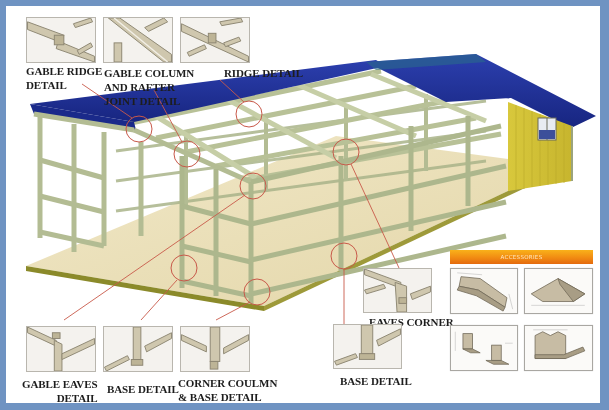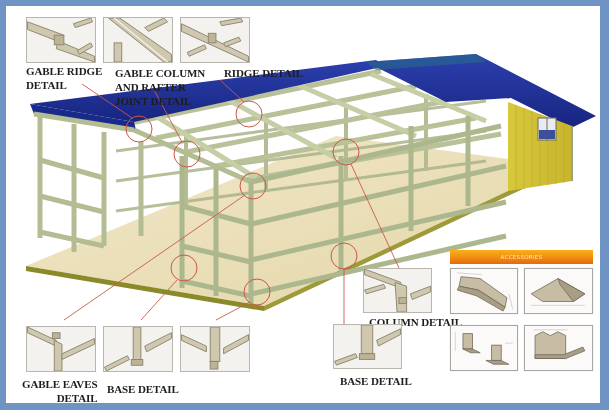--- a/index.html
+++ b/index.html
@@ -160,21 +160,21 @@
   <div class="thumb" style="left:97px; top:11px; width:70px; height:46px;">
     <svg viewBox="0 0 70 46">
         <g stroke="#8d8672" stroke-width="1" fill="#cfc7ae">
           <polygon points="4,0 16,0 70,38 70,46 62,46"></polygon>
           <line x1="10" y1="0" x2="66" y2="46" stroke="#f2efe6" stroke-width="1.5"></line>
           <rect x="10" y="26" width="8" height="20" fill="#c7bf a6"></rect>
           <polygon points="42,10 62,0 66,4 46,14"></polygon>
         </g>
       </svg>
   </div>
-  <div class="label" style="left:109px; top:60px;">GABLE COLUMN
+  <div class="label" style="left:98px; top:60px;">GABLE COLUMN
 AND RAFTER
 JOINT DETAIL</div>
 
   <div class="thumb" style="left:174px; top:11px; width:70px; height:46px;">
     <svg viewBox="0 0 70 46">
         <g stroke="#8d8672" stroke-width="1" fill="#cfc7ae">
           <polygon points="0,6 70,40 70,46 0,14"></polygon>
           <polygon points="40,4 62,0 64,4 42,8"></polygon>
           <polygon points="6,36 24,28 26,32 8,40"></polygon>
           <rect x="28" y="16" width="8" height="10" fill="#bdb496"></rect>
@@ -212,33 +212,35 @@
   <div class="thumb" style="left:174px; top:320px; width:70px; height:46px;">
     <svg viewBox="0 0 70 46">
         <g stroke="#8d8672" stroke-width="1" fill="#cfc7ae">
           <rect x="30" y="0" width="10" height="36"></rect>
           <rect x="30" y="36" width="8" height="8" fill="#bdb496"></rect>
           <polygon points="0,8 26,20 26,26 0,14"></polygon>
           <polygon points="44,22 70,8 70,14 44,28"></polygon>
         </g>
       </svg>
   </div>
+  <div class="label" style="left:172px; top:370px;">CORNER COULMN
+&amp; BASE DETAIL</div>
 
   <div class="thumb" style="left:357px; top:262px; width:69px; height:45px;">
     <svg viewBox="0 0 69 45">
         <g stroke="#8d8672" stroke-width="1" fill="#cfc7ae">
           <polygon points="0,0 38,14 38,20 0,6"></polygon>
           <polygon points="32,14 44,18 44,45 34,45"></polygon>
           <polygon points="0,22 20,16 22,20 2,26"></polygon>
           <polygon points="48,26 69,18 69,24 50,32"></polygon>
           <rect x="36" y="30" width="8" height="6" fill="#bdb496"></rect>
         </g>
       </svg>
   </div>
-  <div class="label" style="left:363px; top:309px;">COLUMN DETAIL</div>
+  <div class="label" style="left:363px; top:309px;">EAVES CORNER</div>
 
   <div class="thumb" style="left:327px; top:318px; width:69px; height:45px;">
     <svg viewBox="0 0 69 45">
         <g stroke="#8d8672" stroke-width="1" fill="#cfc7ae">
           <rect x="28" y="0" width="12" height="30"></rect>
           <rect x="26" y="30" width="16" height="6" fill="#bdb496"></rect>
           <polygon points="0,38 22,30 24,34 2,42"></polygon>
           <polygon points="44,16 69,4 69,10 46,22"></polygon>
         </g>
       </svg>

